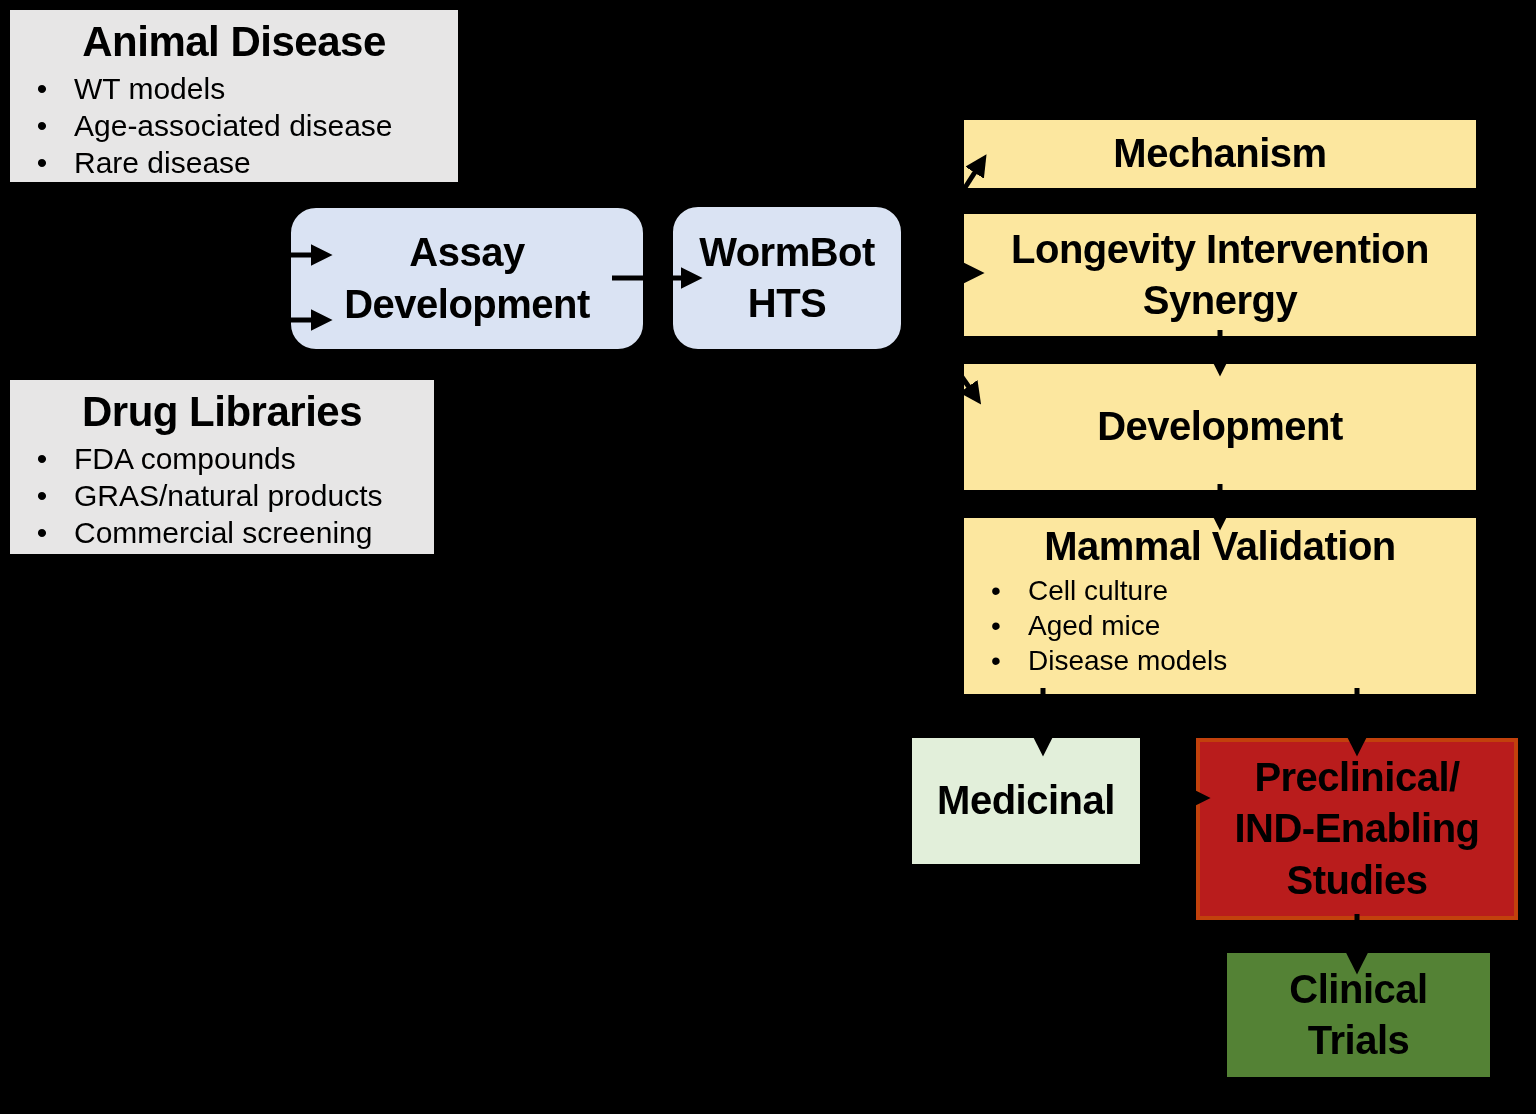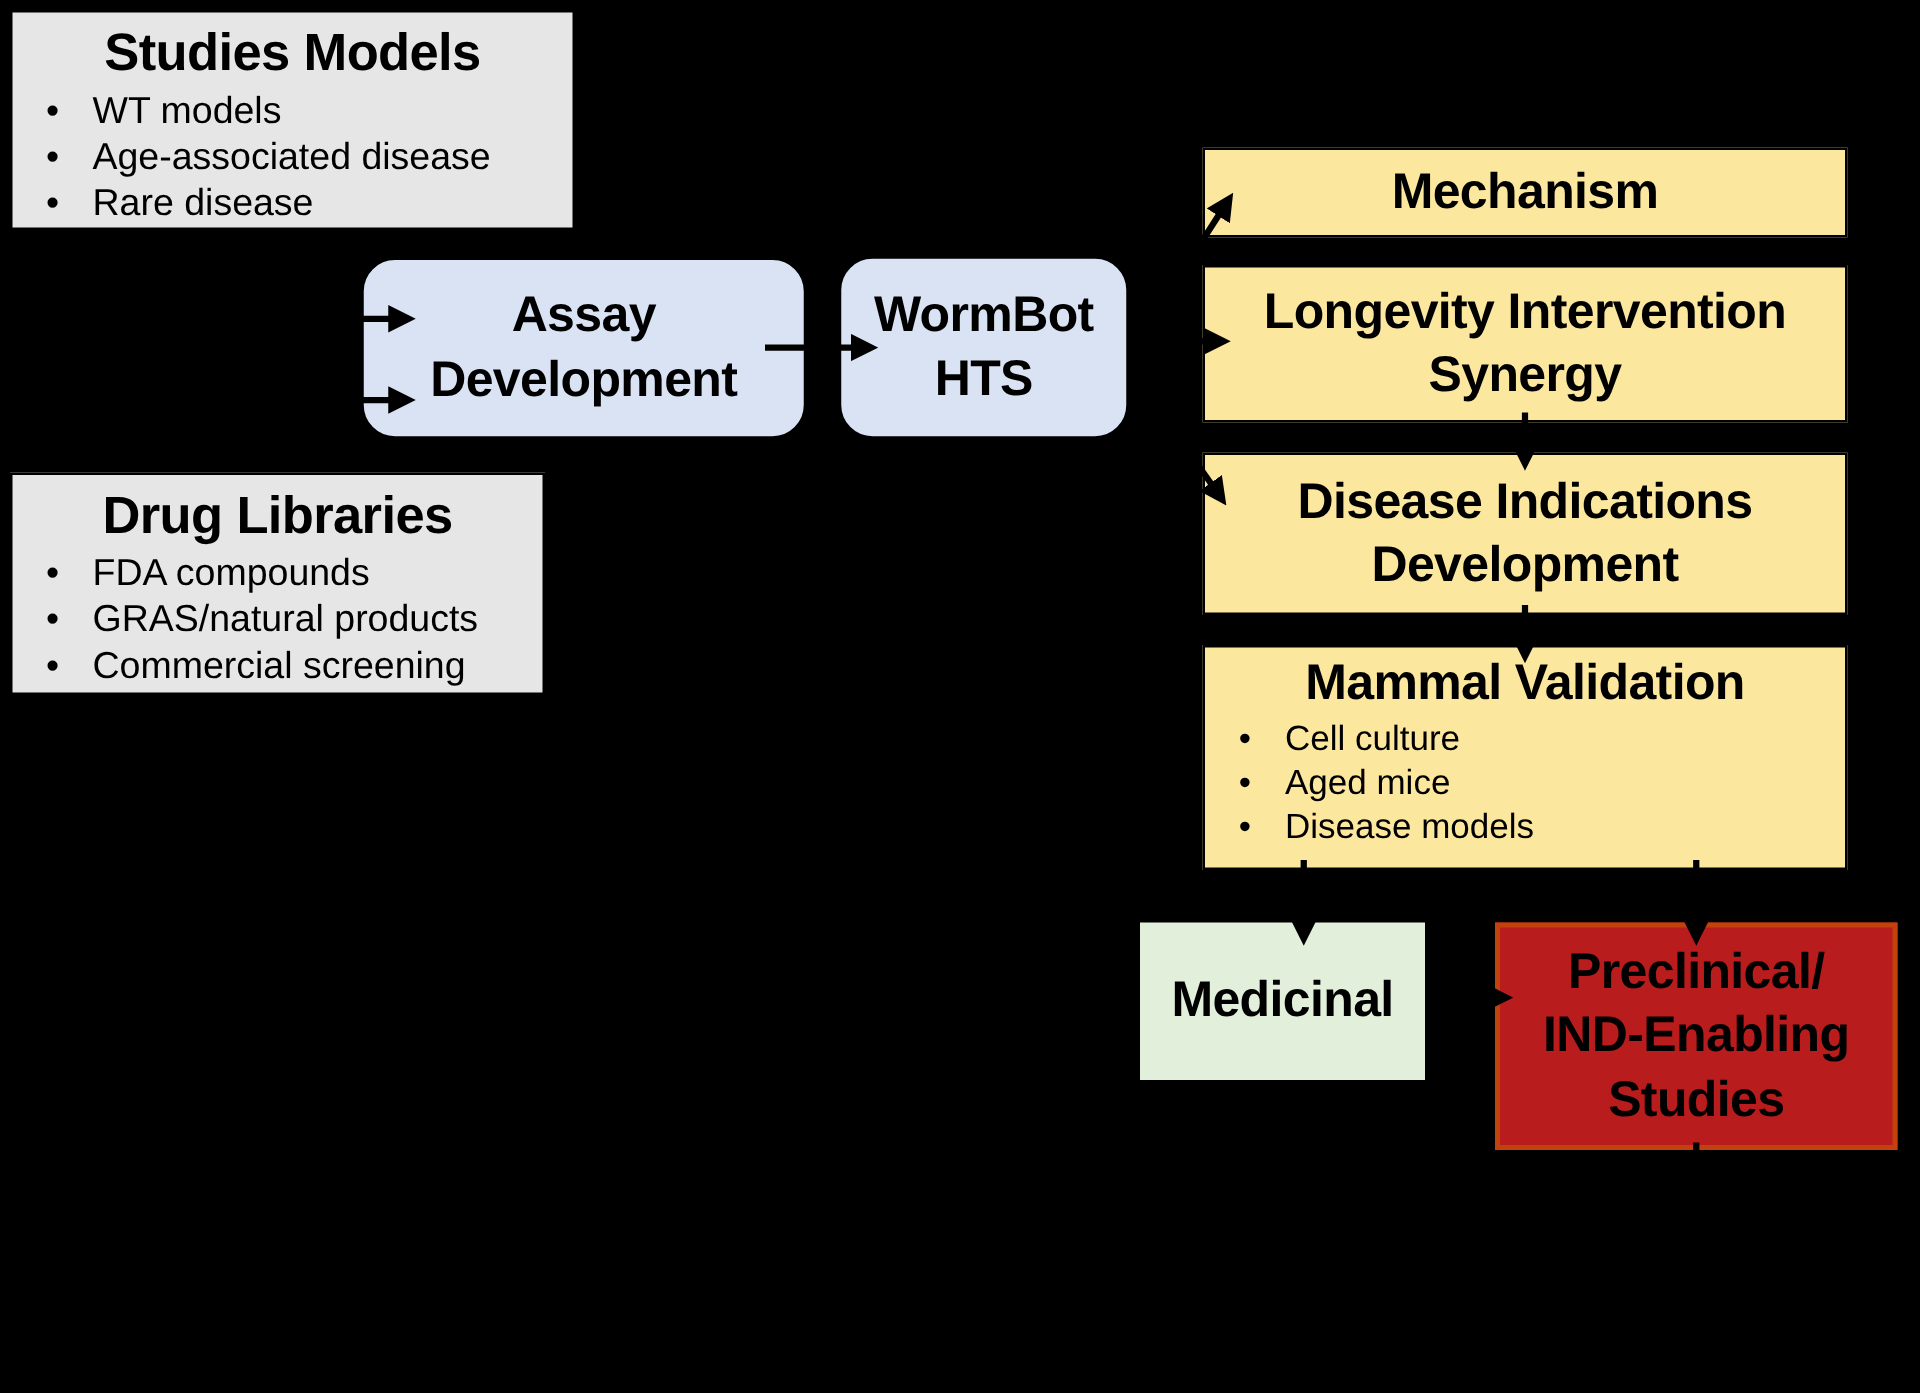--- a/index.html
+++ b/index.html
@@ -21,21 +21,21 @@
   .bullet .dot{width:64px;text-align:center;flex:0 0 auto;}
   .bullet.sm{font-size:28px;line-height:35px;}
   .arrow-layer{position:absolute;left:0;top:0;width:1536px;height:1114px;pointer-events:none;z-index:5;}
 </style>
 </head>
 <body>
 
 <div class="canvas">
 
   <div class="box gray" style="left:8px;top:8px;width:452px;height:176px;">
-    <div class="panel-title">Studies Models</div>
+    <div class="panel-title">Animal Disease</div>
     <div class="bullets">
       <div class="bullet">
         <span class="dot">•</span>
         <span>WT models</span>
       </div>
       <div class="bullet">
         <span class="dot">•</span>
         <span>Age-associated disease</span>
       </div>
       <div class="bullet">
@@ -76,21 +76,20 @@
     <span>WormBot</span>
     <span>HTS</span>
   </div>
 
   <div class="box yellow center-label" style="left:962px;top:212px;width:516px;height:126px;">
     <span>Longevity Intervention</span>
     <span>Synergy</span>
   </div>
 
   <div class="box yellow center-label" style="left:962px;top:362px;width:516px;height:130px;">
-    <span>Disease Indications</span>
     <span>Development</span>
   </div>
 
   <div class="box yellow" style="left:962px;top:516px;width:516px;height:180px;">
     <div class="panel-title sm">Mammal Validation</div>
     <div class="bullets">
       <div class="bullet sm">
         <span class="dot">•</span>
         <span>Cell culture</span>
       </div>
@@ -108,20 +107,24 @@
   <div class="box greenlight center-label" style="left:912px;top:738px;width:228px;height:126px;">
     <span>Medicinal</span>
   </div>
 
   <div class="box purple center-label" style="left:1196px;top:738px;width:322px;height:182px;">
     <span>Preclinical/</span>
     <span>IND-Enabling</span>
     <span>Studies</span>
   </div>
 
+  <div class="box dgreen center-label" style="left:1227px;top:953px;width:263px;height:124px;">
+    <span>Clinical</span>
+    <span>Trials</span>
+  </div>
 
   <svg class="arrow-layer" width="1536" height="1114" viewBox="0 0 1536 1114" xmlns="http://www.w3.org/2000/svg">
     <defs>
       <marker id="ah" viewBox="0 0 10 10" refX="2" refY="5" markerWidth="4.4" markerHeight="4.4" orient="auto" markerUnits="strokeWidth">
         <path d="M0,0 L10,5 L0,10 z" fill="#000"></path>
       </marker>
     </defs>
     <g stroke="#000" stroke-width="5" fill="none">
       <path d="M 235 255 H 315" marker-end="url(#ah)"></path>
       <path d="M 235 320 H 315" marker-end="url(#ah)"></path>

